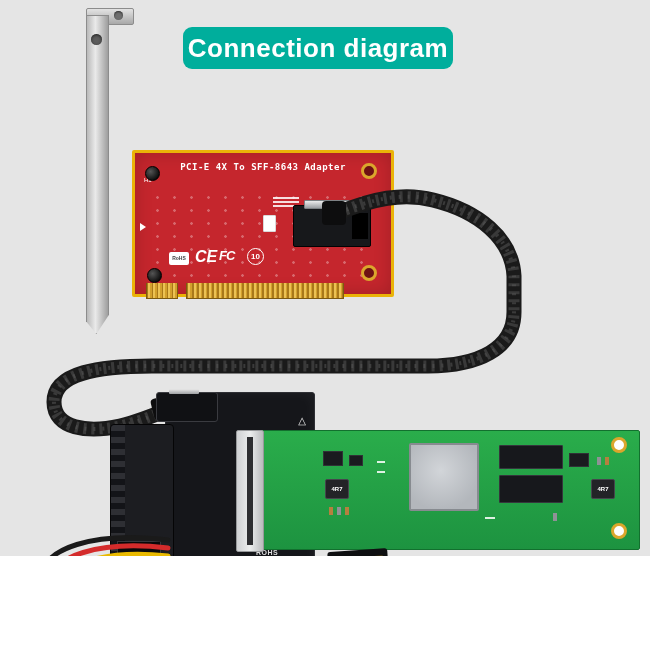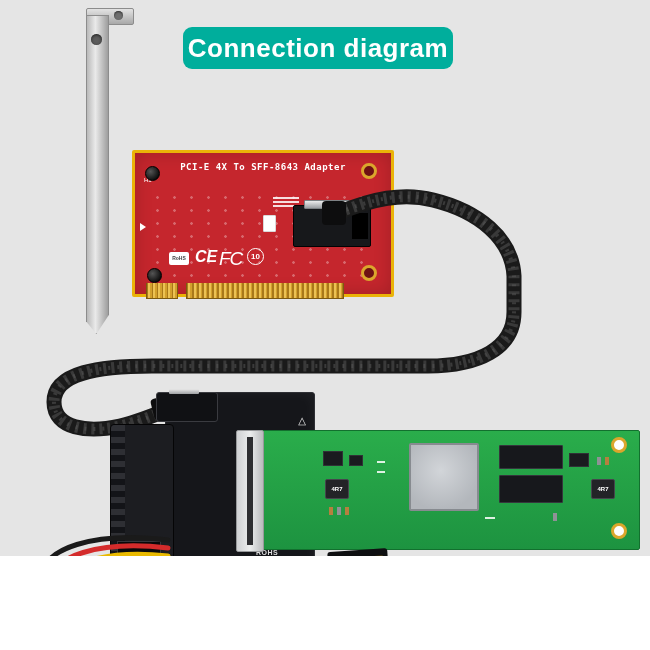--- a/index.html
+++ b/index.html
@@ -35,21 +35,21 @@
         background-image:radial-gradient(circle,rgba(255,255,255,.95) 1px,transparent 1.6px);
         background-size:17px 13px;}
   .screw{position:absolute;width:13px;height:13px;border-radius:50%;border:1px solid #000;
          background:radial-gradient(circle at 35% 35%,#555,#0c0c0c 75%);}
   .s-top{left:10px;top:13px;} .s-bot{left:12px;top:115px;}
   .gold-hole{position:absolute;width:10px;height:10px;border-radius:50%;background:#6e1014;border:3px solid #dba62c;}
   .gh-a{left:226px;top:10px;} .gh-b{left:226px;top:112px;}
   .rohs-box{position:absolute;left:34px;top:99px;width:20px;height:13px;background:#fff;border-radius:2px;
             color:#444;font-size:5px;font-weight:bold;text-align:center;line-height:13px;}
   .ce-mark{position:absolute;left:60px;top:95px;color:#fff;font-size:16px;font-weight:bold;font-style:italic;}
-  .fcc-mark{position:absolute;left:84px;top:95px;color:#fff;font-size:19px;font-weight:normal;font-style:italic;
+  .fcc-mark{position:absolute;left:84px;top:95px;color:#fff;font-size:13px;font-weight:bold;font-style:italic;
             letter-spacing:-1px;}
   .circle10{position:absolute;left:112px;top:95px;width:15px;height:15px;border:1.5px solid #fff;border-radius:50%;
             color:#fff;font-size:8px;font-weight:bold;text-align:center;line-height:15px;}
   .micro-text{position:absolute;left:138px;top:42px;}
   .micro-text i{display:block;width:26px;height:2px;background:#fff;margin:2px 0;opacity:.85;}
   .jumper{position:absolute;left:128px;top:62px;width:11px;height:15px;background:#fff;border:1px solid #d9d9d9;
           border-radius:1px;}
   .sff-conn{position:absolute;left:158px;top:52px;width:76px;height:40px;background:#17181b;
             border:1px solid #020203;border-radius:2px;}
   .sff-latch{position:absolute;left:10px;top:-6px;width:44px;height:7px;border-radius:1px;

